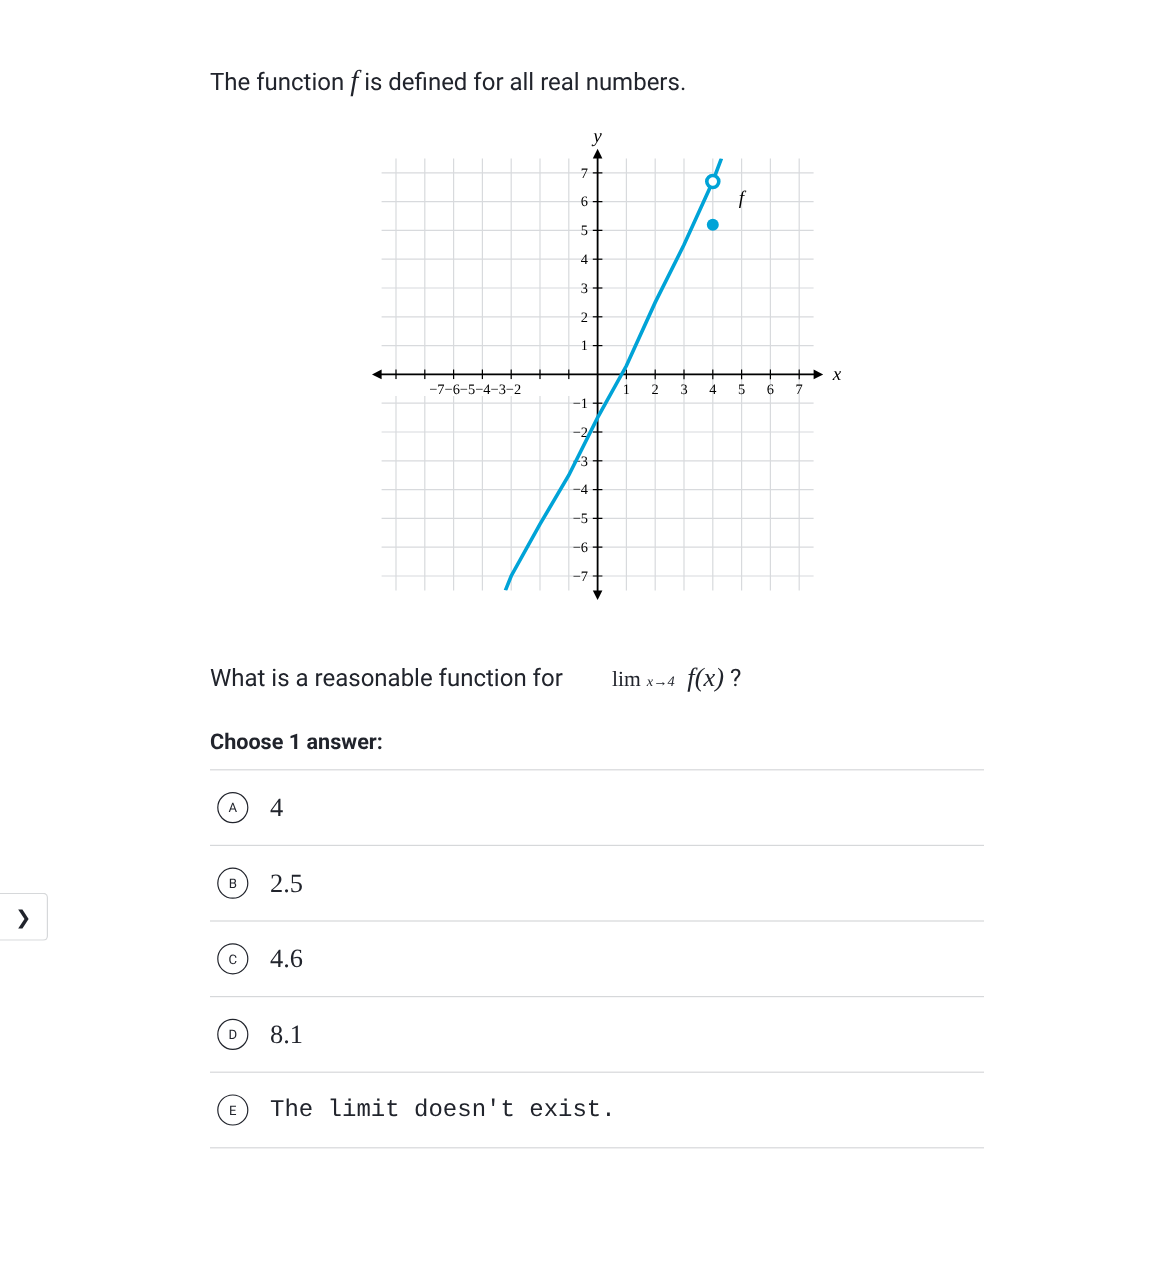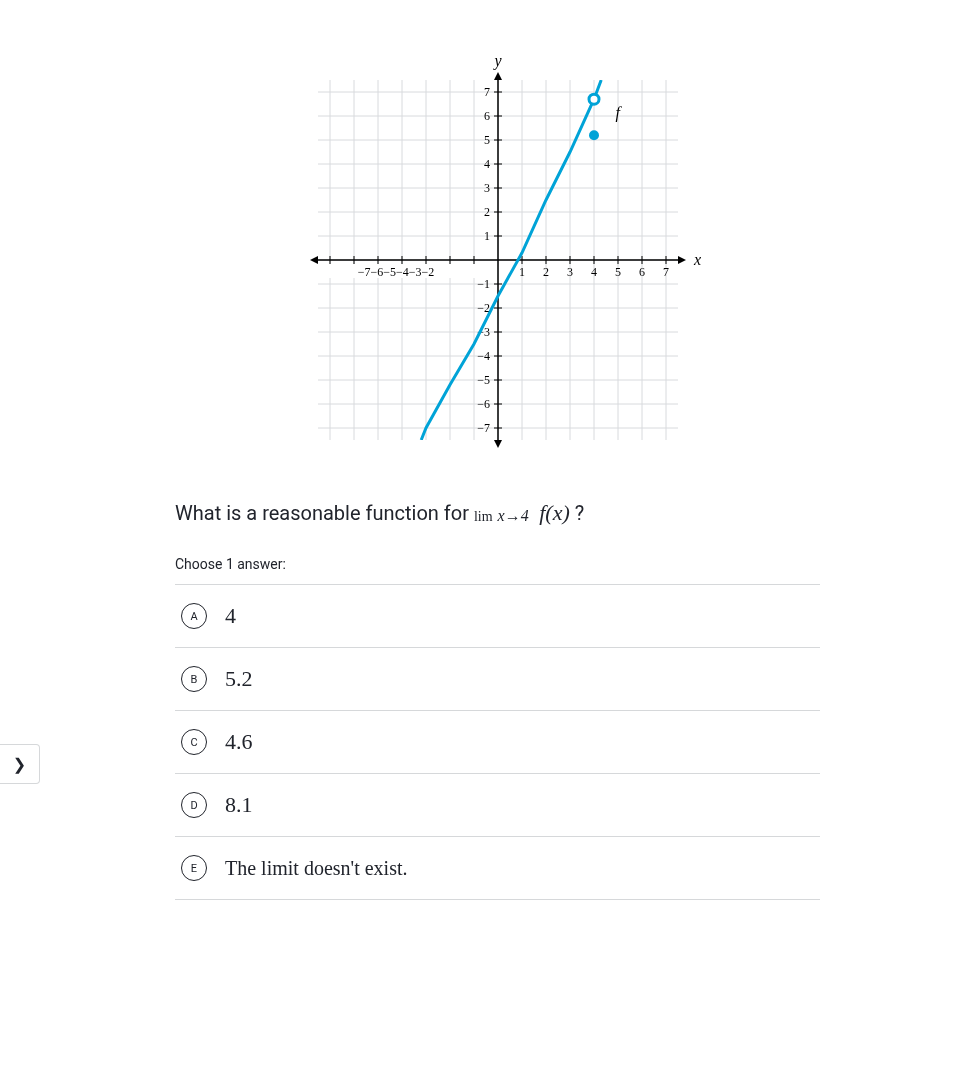--- a/index.html
+++ b/index.html
@@ -35,25 +35,25 @@
     font-size: 20px;
     margin: 30px 0 30px 0;
     color: #21242c;
   }
   .limx { font-family: "Times New Roman", serif; font-style: italic; font-size: 22px; text-align: center; }
   .lim-expr {
     font-family: "Times New Roman", serif;
     display: inline-block;
     vertical-align: middle;
   }
-  .lim-top { font-size: 14px; text-align:center; line-height:1;}
-  .lim-bot { font-size: 16px; text-align:center; line-height:1;}
+  .lim-top { font-size: 18px; text-align:center; line-height:1;margin-left:36px;}
+  .lim-bot { font-size: 12px; text-align:center; line-height:1;}
   .choose {
-    font-weight: 400;
-    font-size: 14px;
+    font-weight: 700;
+    font-size: 18px;
     margin-bottom: 12px;
   }
   .answers { }
   .answer-row {
     border-top: 1px solid #d6d8da;
     padding: 18px 6px;
     display: flex;
     align-items: center;
     gap: 18px;
     cursor: pointer;
@@ -69,21 +69,21 @@
     justify-content: center;
     font-size: 11px;
     font-weight: 400;
     flex-shrink: 0;
     color: #21242c;
   }
   .ans-text {
     font-family: "Times New Roman", serif;
     font-size: 22px;
   }
-  .ans-text.sans { font-family: Liberation Serif, serif; font-size: 20px; }
+  .ans-text.sans { font-family: Liberation Mono, monospace; font-size: 20px; }
   
   .side-tab {
     position: absolute;
     left: 0;
     top: 744px;
     width: 40px;
     height: 40px;
     border: 1px solid #d6d8da;
     border-left: none;
     border-radius: 0 4px 4px 0;
@@ -95,20 +95,23 @@
 </style>
 </head>
 <body>
 
 <div class="side-tab">
   <span style="font-size:16px;color:#21242c;">❯</span>
 </div>
 
 <div class="content">
 
+  <p class="intro">
+    <span>The function </span><span class="f-var">f</span><span> is defined for all real numbers.</span>
+  </p>
 
   <div class="graph-wrap">
     <svg id="chart-svg" width="420" height="420">
         <rect x="30" y="30" width="360" height="360" fill="#fff"></rect>
         <line x1="42" y1="30" x2="42" y2="390" stroke="#d8dadd" stroke-width="1"></line>
         <line x1="66" y1="30" x2="66" y2="390" stroke="#d8dadd" stroke-width="1"></line>
         <line x1="90" y1="30" x2="90" y2="390" stroke="#d8dadd" stroke-width="1"></line>
         <line x1="114" y1="30" x2="114" y2="390" stroke="#d8dadd" stroke-width="1"></line>
         <line x1="138" y1="30" x2="138" y2="390" stroke="#d8dadd" stroke-width="1"></line>
         <line x1="162" y1="30" x2="162" y2="390" stroke="#d8dadd" stroke-width="1"></line>
@@ -223,21 +226,21 @@
 
   <div class="choose">Choose 1 answer:</div>
 
   <div class="answers" id="answers">
       <div class="answer-row">
         <div class="radio">A</div>
         <div class="ans-text">4</div>
       </div>
       <div class="answer-row">
         <div class="radio">B</div>
-        <div class="ans-text">5.2</div>
+        <div class="ans-text">2.5</div>
       </div>
       <div class="answer-row">
         <div class="radio">C</div>
         <div class="ans-text">4.6</div>
       </div>
       <div class="answer-row">
         <div class="radio">D</div>
         <div class="ans-text">8.1</div>
       </div>
       <div class="answer-row">

